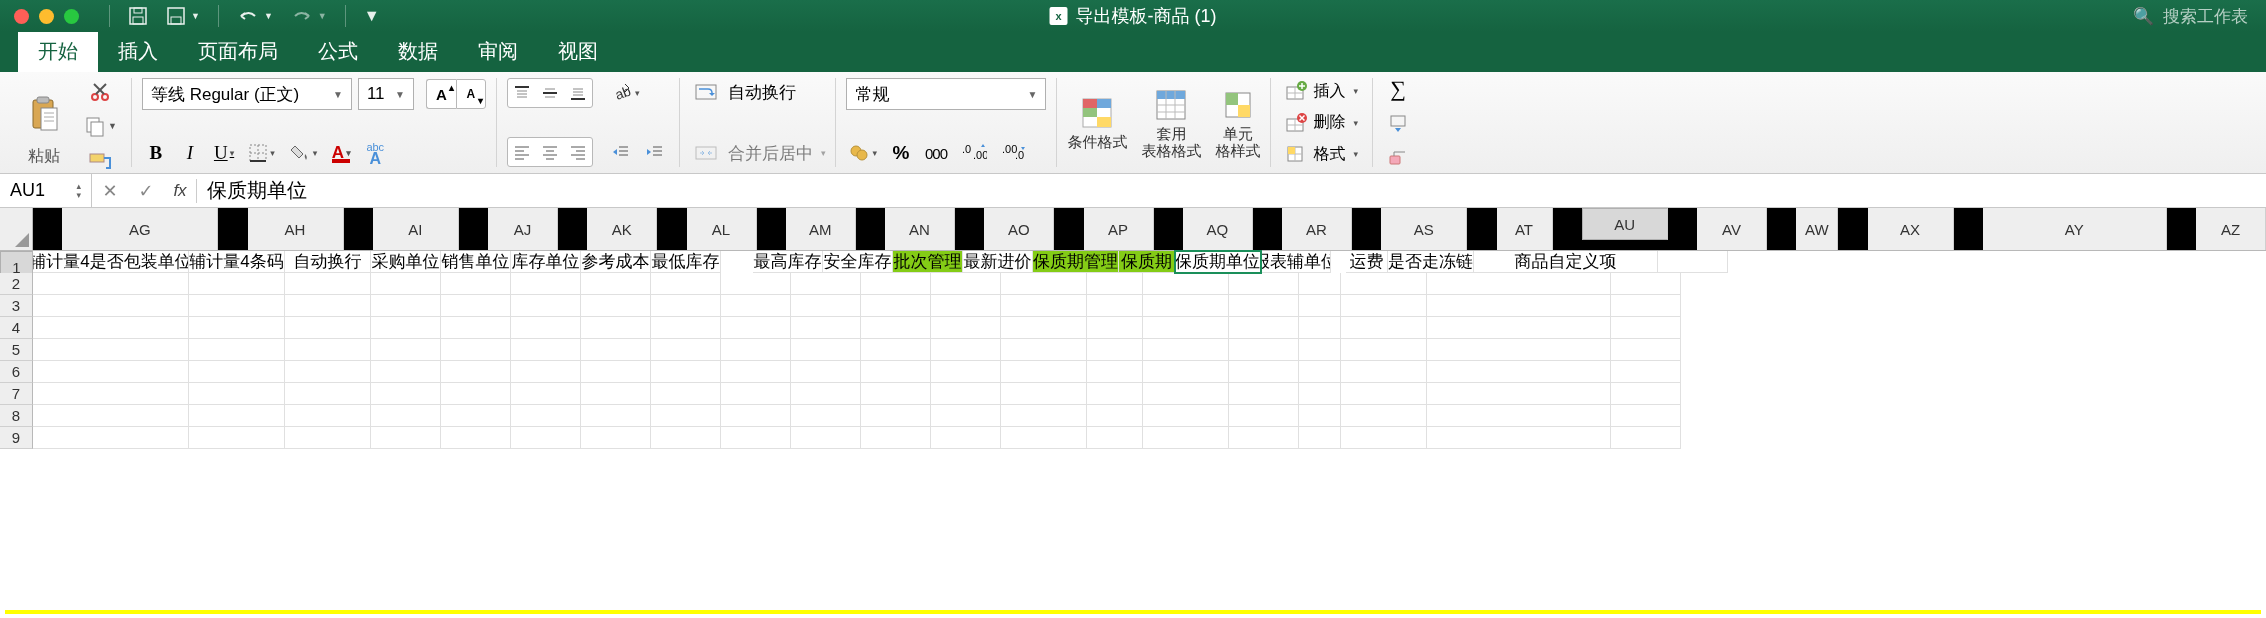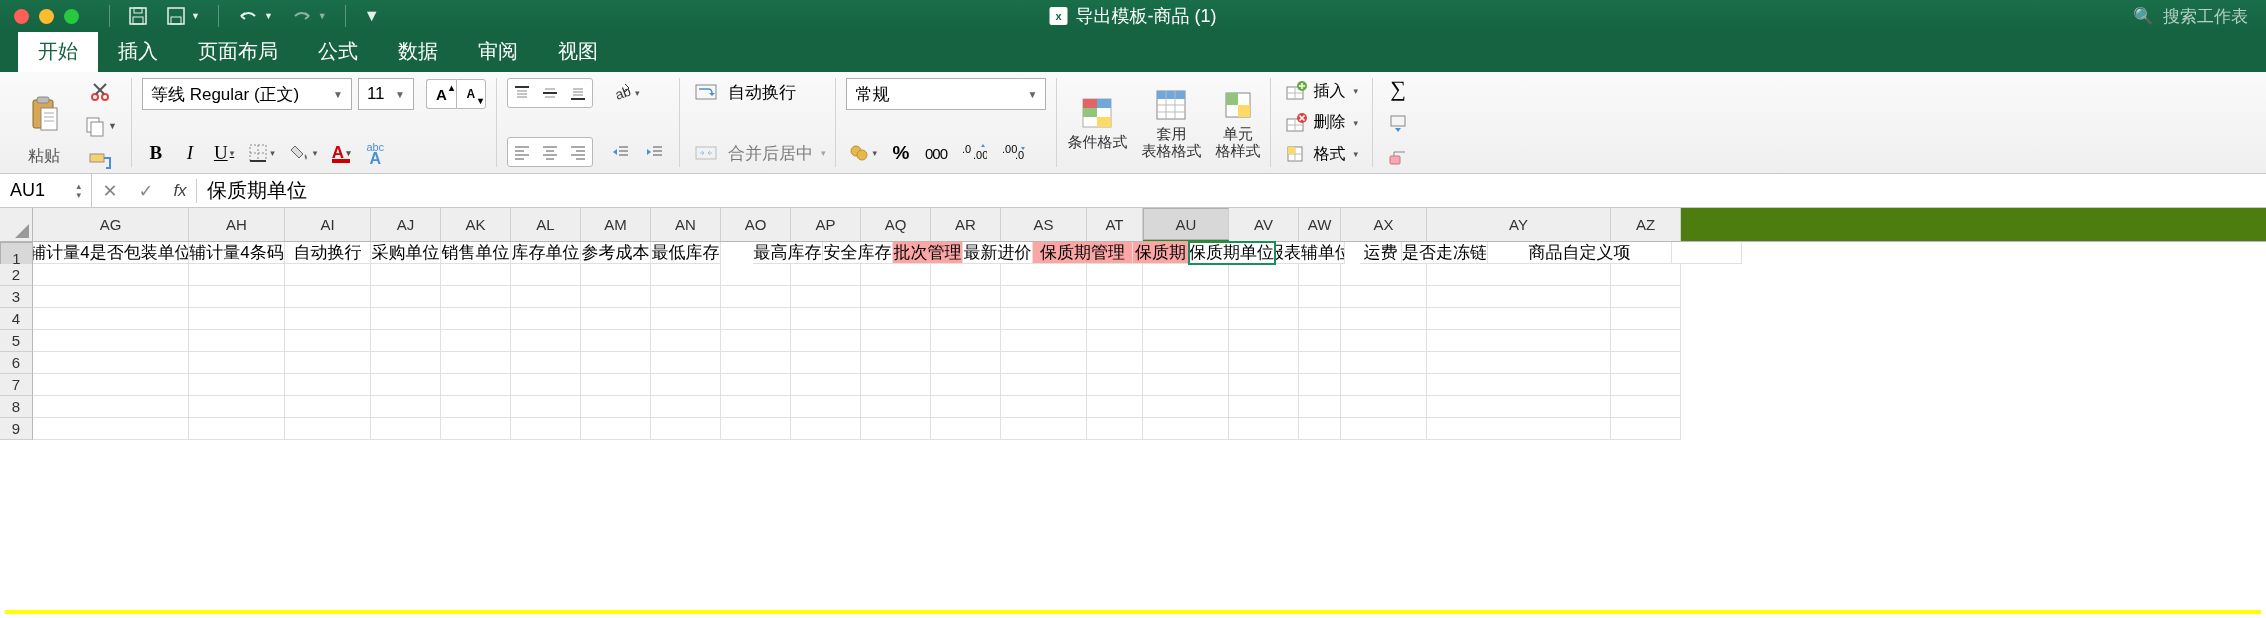--- a/index.html
+++ b/index.html
@@ -36,31 +36,31 @@
 .underline-bar{position:absolute;bottom:4px;left:5px;right:5px;height:4px;}
 .vstack{display:flex;flex-direction:column;align-items:center;gap:2px;}
 .vstack-label{font-size:15px;color:#333;line-height:17px;text-align:center;}
 .formula-bar{height:34px;border-bottom:1px solid #c8c8c8;display:flex;align-items:center;background:#fff;}
 .namebox{width:92px;height:100%;border-right:1px solid #c8c8c8;display:flex;align-items:center;padding:0 10px;font-size:18px;}
 .nb-stepper{display:flex;flex-direction:column;margin-left:auto;font-size:9px;color:#666;line-height:9px;}
 .fb-btn{width:36px;display:flex;justify-content:center;color:#888;font-size:18px;}
 .fx{font-style:italic;font-size:17px;color:#444;width:32px;text-align:center;}
 .formula-input{flex:1;padding:0 10px;font-size:20px;outline:none;border:none;}
 .grid-wrap{position:relative;}
-.col-headers{display:flex;height:34px;background:#4d7c0f;border-bottom:1px solid #b8b8b8;}
+.col-headers{display:flex;height:43px;background:#000000;border-bottom:1px solid #b8b8b8;justify-content:space-between;}
 .corner{width:33px;border-right:1px solid #b8b8b8;background:#eee;position:relative;}
 .corner::after{content:"";position:absolute;right:3px;bottom:3px;border:7px solid transparent;border-right-color:#999;border-bottom-color:#999;}
 .ch{border-right:1px solid #cfcfcf;display:flex;align-items:center;justify-content:center;font-size:15px;color:#333;background:#eee;}
 .ch.sel{background:#d8d8d8;}
 .rows{display:flex;flex-direction:column;}
 .row{display:flex;height:22px;}
 .rh{width:33px;border-right:1px solid #b8b8b8;border-bottom:1px solid #cfcfcf;background:#eee;display:flex;align-items:center;justify-content:center;font-size:15px;color:#333;}
 .rh.sel{background:#d8d8d8;}
 .cell{border-right:1px solid #e0e0e0;border-bottom:1px solid #e0e0e0;display:flex;align-items:center;justify-content:center;font-size:17px;color:#000;overflow:hidden;white-space:nowrap;padding:0 2px;}
-.cell.hl{background:#fca5a5;}
+.cell.hl{background:#84cc16;}
 .cell.active{outline:2px solid #1a8f5a;outline-offset:-1px;z-index:2;position:relative;}
 .cells-btn{height:26px;display:flex;align-items:center;gap:6px;font-size:16px;padding:0 4px;}
 svg{display:block;}
 </style>
 </head>
 <body>
 
 <div class="titlebar">
   <div class="traffic">
     <div class="dot r"></div>
@@ -484,21 +484,21 @@
         <div class="cell" style="width: 86px;">自动换行</div>
         <div class="cell" style="width: 70px;">采购单位</div>
         <div class="cell" style="width: 70px;">销售单位</div>
         <div class="cell" style="width: 70px; font-family: Liberation Mono, monospace;">库存单位</div>
         <div class="cell" style="width: 70px;">参考成本</div>
         <div class="cell" style="width: 70px;">最低库存</div>
         <div class="cell" style="width: 70px; margin-left: 32px;">最高库存</div>
         <div class="cell" style="width: 70px;">安全库存</div>
         <div class="cell hl" style="width: 70px;">批次管理</div>
         <div class="cell" style="width: 70px;">最新进价</div>
-        <div class="cell hl" style="width: 100px;">保质期管理</div>
+        <div class="cell hl" style="width: 86px;">保质期管理</div>
         <div class="cell hl" style="width: 56px;">保质期</div>
         <div class="cell active" style="width: 86px;">保质期单位</div>
         <div class="cell" style="width: 70px;">报表辅单位</div>
         <div class="cell" style="width: 42px; margin-left: 15px;">运费</div>
         <div class="cell" style="width: 86px;">是否走冻链</div>
         <div class="cell" style="width: 184px;">商品自定义项</div>
         <div class="cell" style="width: 70px;"></div>
       </div>
       <div class="row">
         <div class="rh">2</div>

